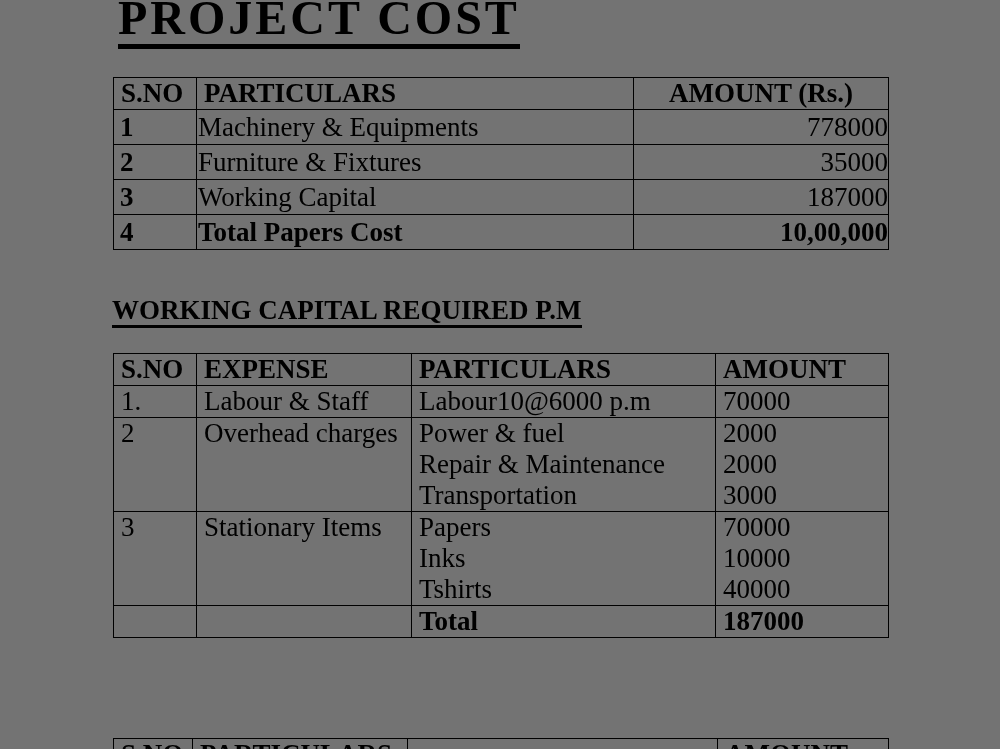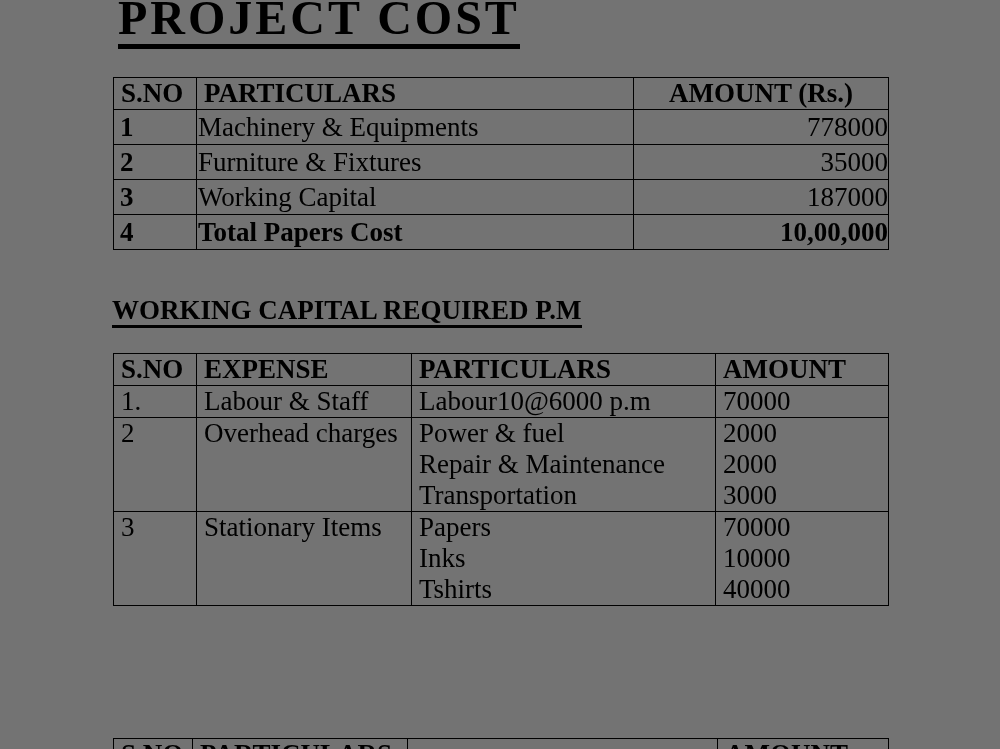--- a/index.html
+++ b/index.html
@@ -141,20 +141,30 @@
         <div class="line">Papers</div>
         <div class="line">Inks</div>
         <div class="line">Tshirts</div>
       </td>
       <td>
         <div class="line">70000</div>
         <div class="line">10000</div>
         <div class="line">40000</div>
       </td>
     </tr>
+    <tr class="total">
+      <td></td>
+      <td></td>
+      <td>
+        <div class="line">Total</div>
+      </td>
+      <td>
+        <div class="line">187000</div>
+      </td>
+    </tr>
   </tbody>
     </table>
 
 
   <table class="t3">
     <colgroup>
       <col style="width:79px">
         <col style="width:215px">
         <col style="width:310px">
         <col style="width:171px">

